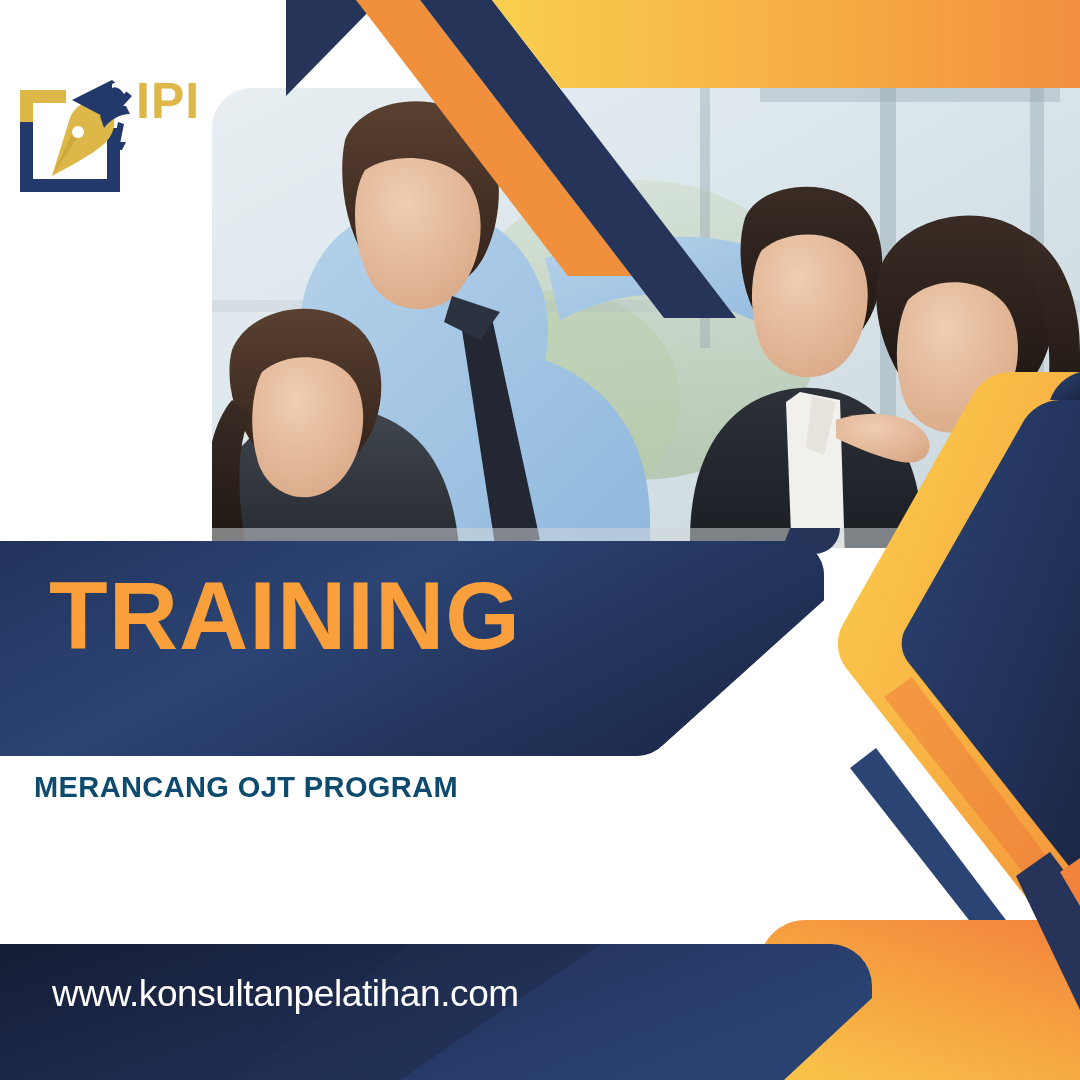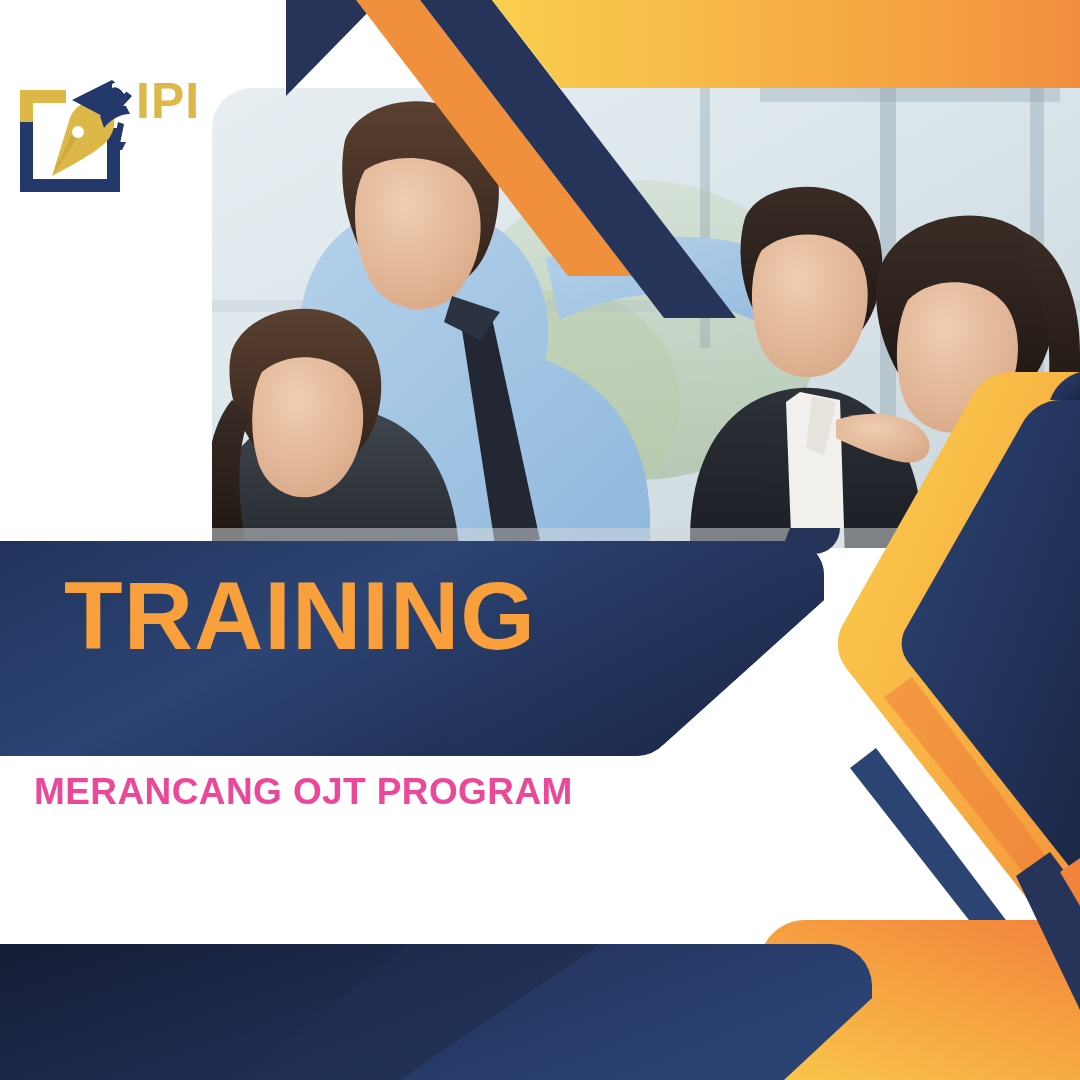--- a/index.html
+++ b/index.html
@@ -60,38 +60,38 @@
     color: #23386b;
     line-height: 1.14;
     font-weight: normal;
     margin-top: 2px;
     font-family: "Liberation Sans", sans-serif;
   }
 
   
   .headline {
     position: absolute;
-    left: 64px;
+    left: 49px;
     top: 568px;
     font-size: 96px;
     font-weight: bold;
     letter-spacing: 1px;
     color: #f9a03c;
     line-height: 1;
     z-index: 45;
     font-family: "Liberation Sans", sans-serif;
   }
   .subtitle {
     position: absolute;
     left: 34px;
     top: 771px;
-    font-size: 37px;
+    font-size: 29px;
     font-weight: bold;
     letter-spacing: 0.4px;
-    color: #ec4899;
+    color: #0c4a6e;
     z-index: 45;
     font-family: "Liberation Sans", sans-serif;
   }
   .website {
     position: absolute;
     left: 52px;
     top: 973px;
     font-size: 37px;
     color: #ffffff;
     letter-spacing: -0.4px;
@@ -340,14 +340,15 @@
       <path d="M 98,64 L 112,64 L 108,72 L 102,72 Z" fill="#23386b"></path>
       <path d="M 98,6 C 104,2 112,4 116,10 L 110,16 C 106,10 102,8 98,10 Z" fill="#ffffff"></path>
     </svg>
     <div class="logo-text">
       <div class="logo-ipi">IPI</div>
     </div>
   </div>
 
   <div class="headline">TRAINING</div>
   <div class="subtitle">MERANCANG OJT PROGRAM</div>
+  <div class="website">www.konsultanpelatihan.com</div>
 
 </div>
 
 </body></html>

